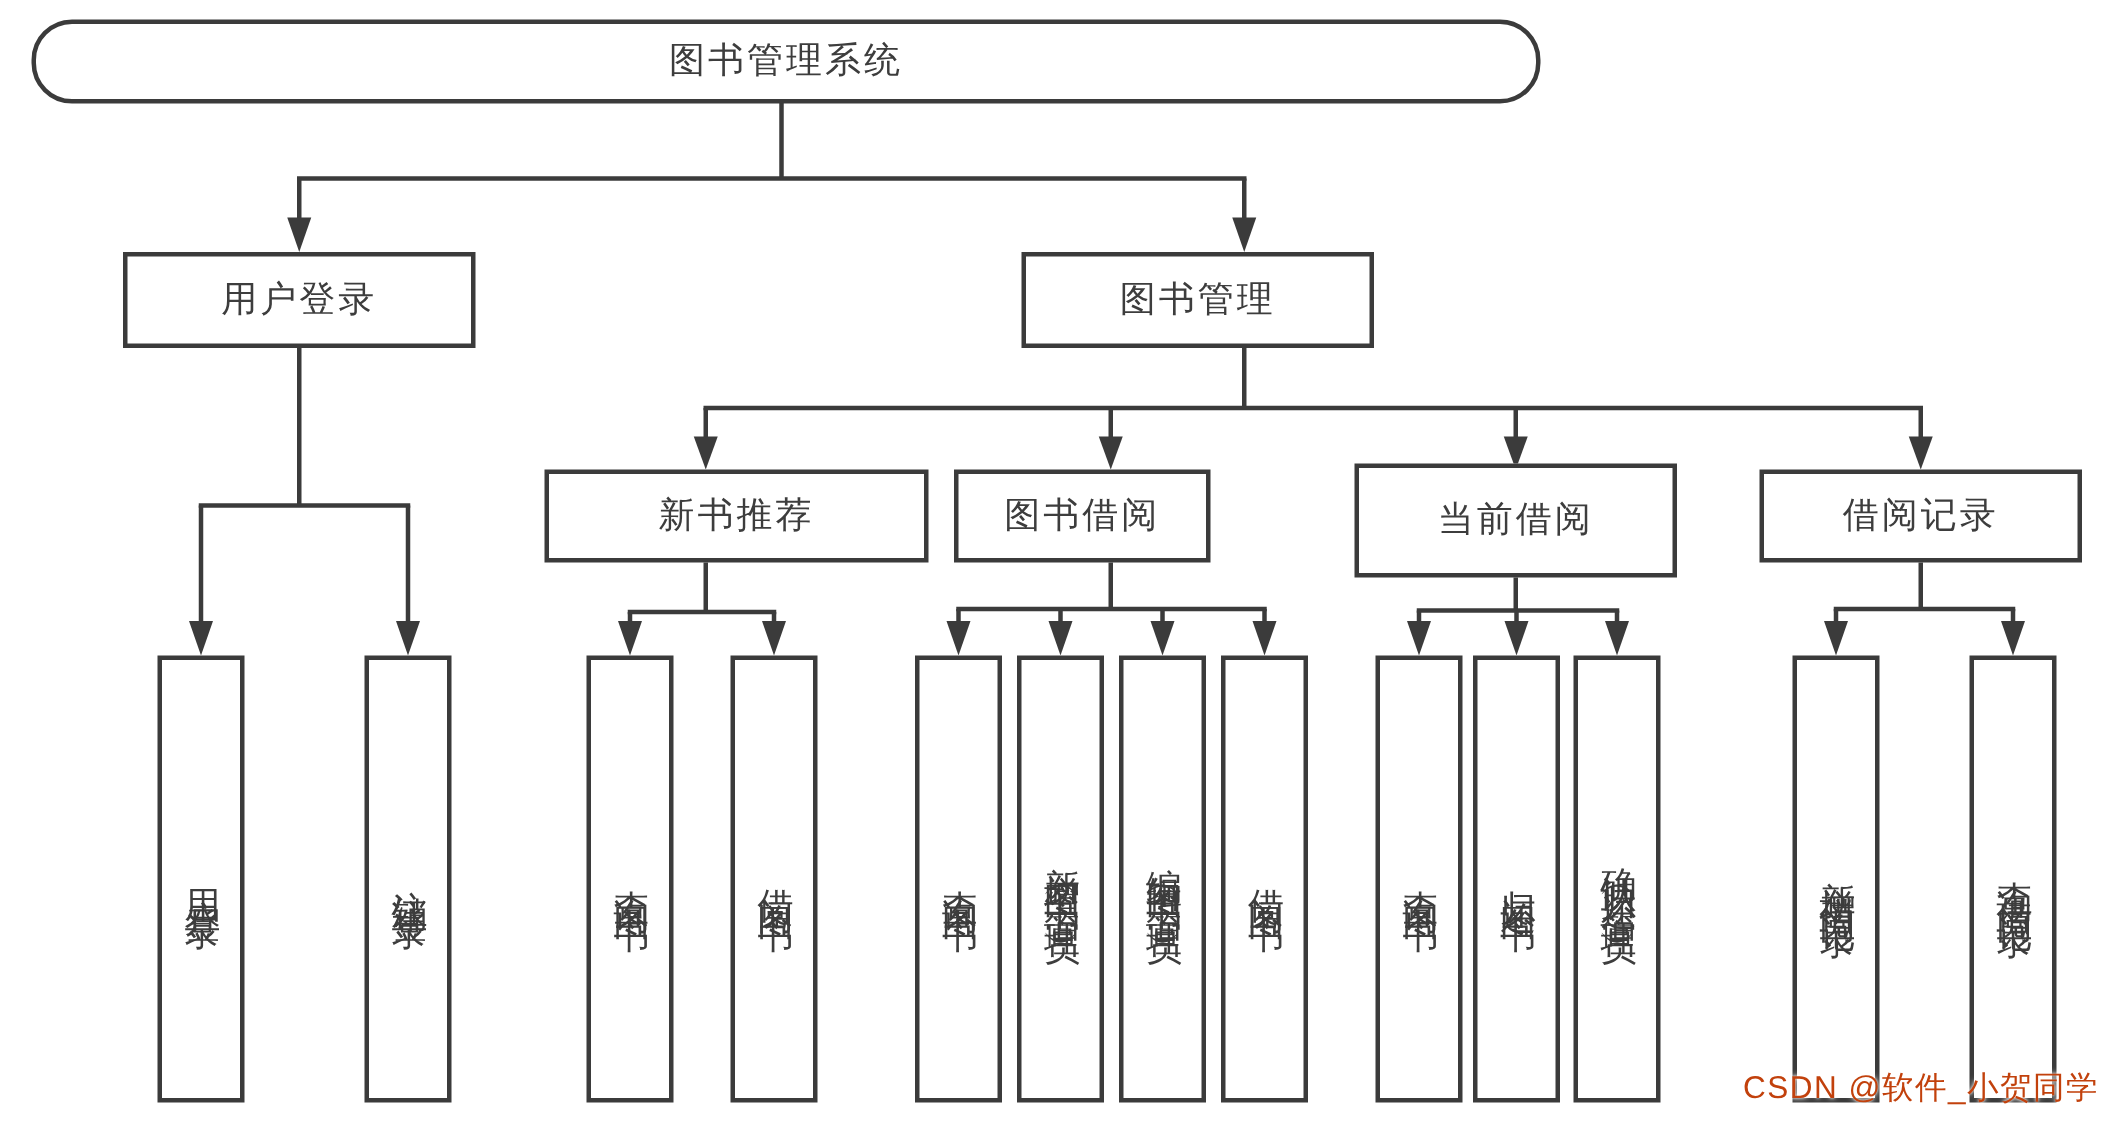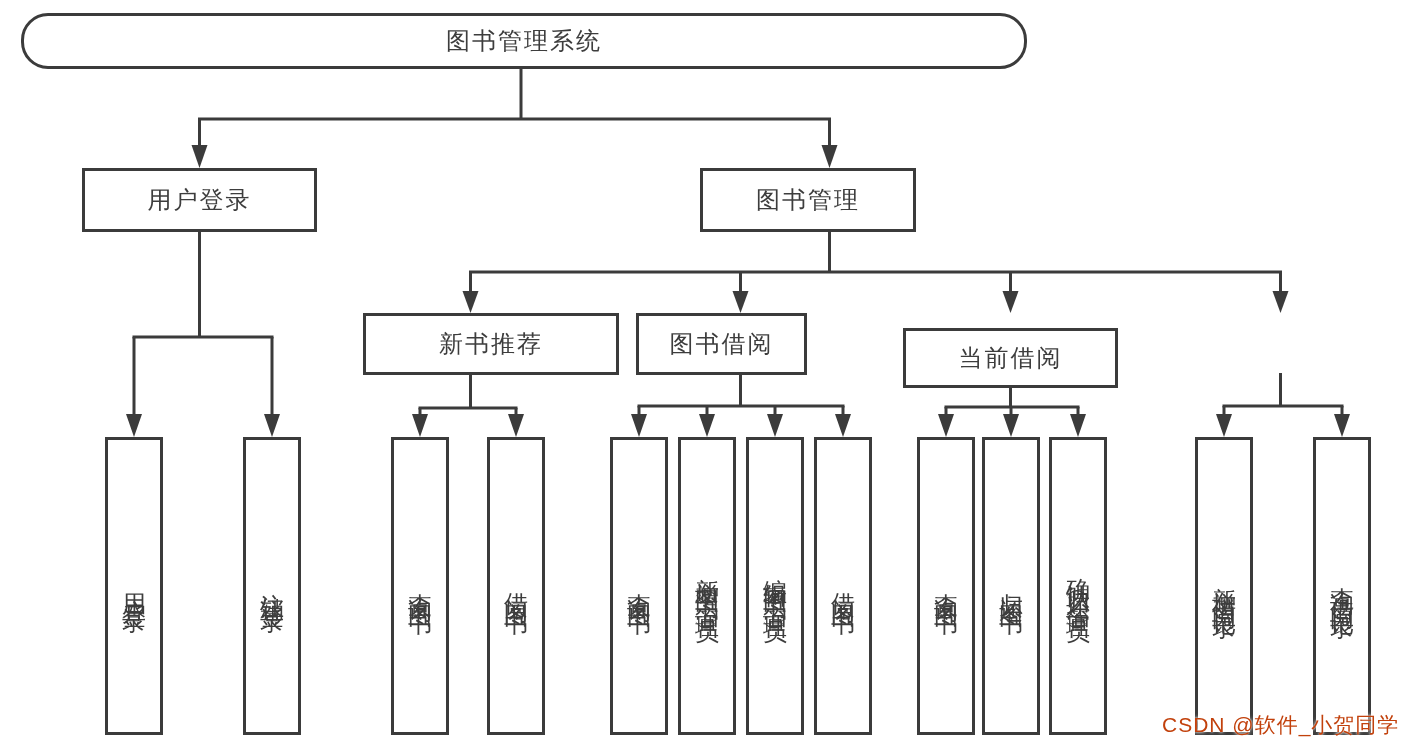--- a/index.html
+++ b/index.html
@@ -111,25 +111,26 @@
       <path d="M1003 414 L1019 414 L1011 437 Z"></path>
       <path d="M1070 414 L1086 414 L1078 437 Z"></path>
       <path d="M1216 414 L1232 414 L1224 437 Z"></path>
       <path d="M1334 414 L1350 414 L1342 437 Z"></path>
     </g>
   </svg>
 
   <div class="node h" style="left:21px;top:13px;width:1006px;height:56px;border-radius:27px;">图书管理系统</div>
 
   <div class="node h" style="left:82px;top:168px;width:235px;height:64px;">用户登录</div>
-  <div class="node h" style="left:700px;top:168px;width:216px;height:64px;">图书管理</div>
+  <div class="node h" style="left:681px;top:168px;width:235px;height:64px;">图书管理</div>
 
   <div class="node h" style="left:363px;top:313px;width:256px;height:62px;">新书推荐</div>
   <div class="node h" style="left:636px;top:313px;width:171px;height:62px;">图书借阅</div>
-  <div class="node h" style="left:903px;top:328px;width:215px;height:60px;">当前借阅</div>
+  <div class="node h" style="left:903px;top:309px;width:215px;height:76px;">当前借阅</div>
+  <div class="node h" style="left:1173px;top:313px;width:215px;height:62px;">借阅记录</div>
 
   <div class="node v" style="left:105px;top:437px;width:58px;height:298px;">用户登录</div>
   <div class="node v" style="left:243px;top:437px;width:58px;height:298px;">注销登录</div>
 
   <div class="node v" style="left:391px;top:437px;width:58px;height:298px;">查询图书</div>
   <div class="node v" style="left:487px;top:437px;width:58px;height:298px;">借阅图书</div>
 
   <div class="node v" style="left:610px;top:437px;width:58px;height:298px;">查询图书</div>
   <div class="node v" style="left:678px;top:437px;width:58px;height:298px;">新增图书（管理员）</div>
   <div class="node v" style="left:746px;top:437px;width:58px;height:298px;">编辑图书（管理员）</div>

